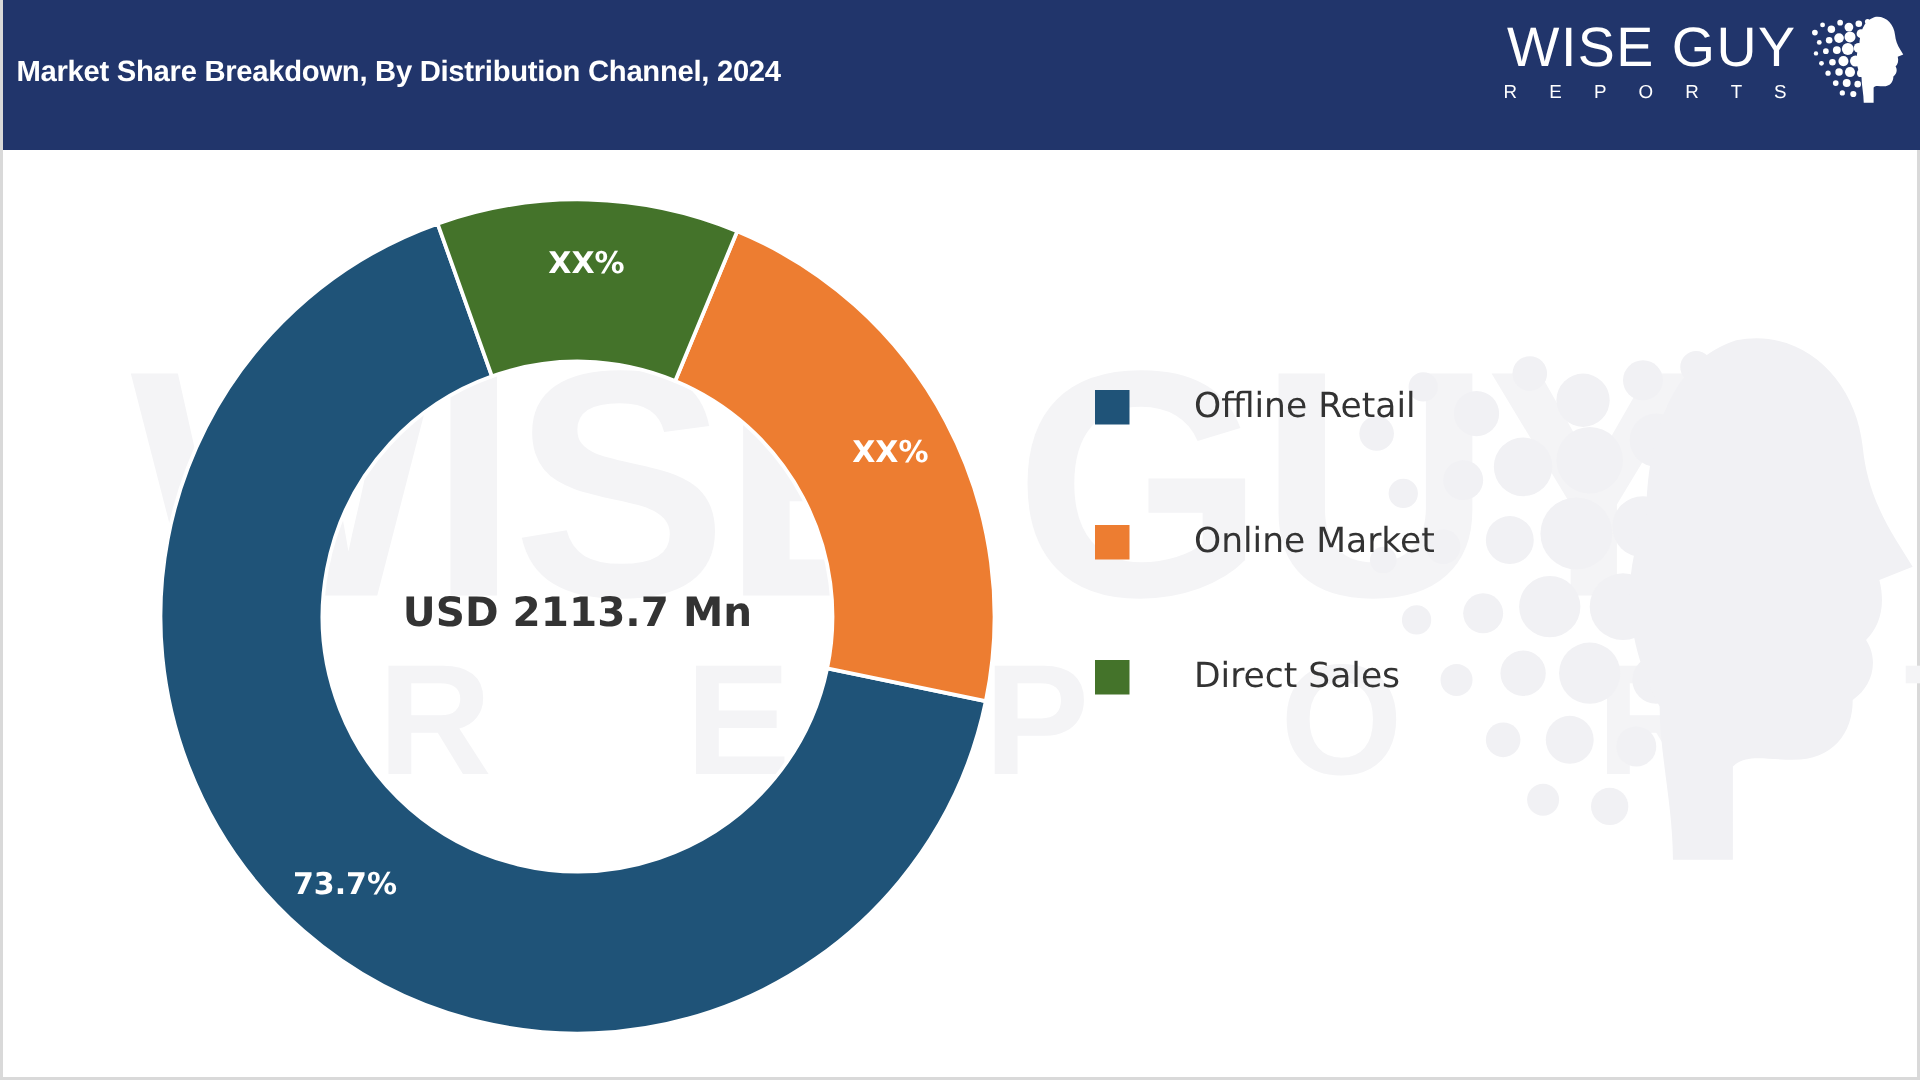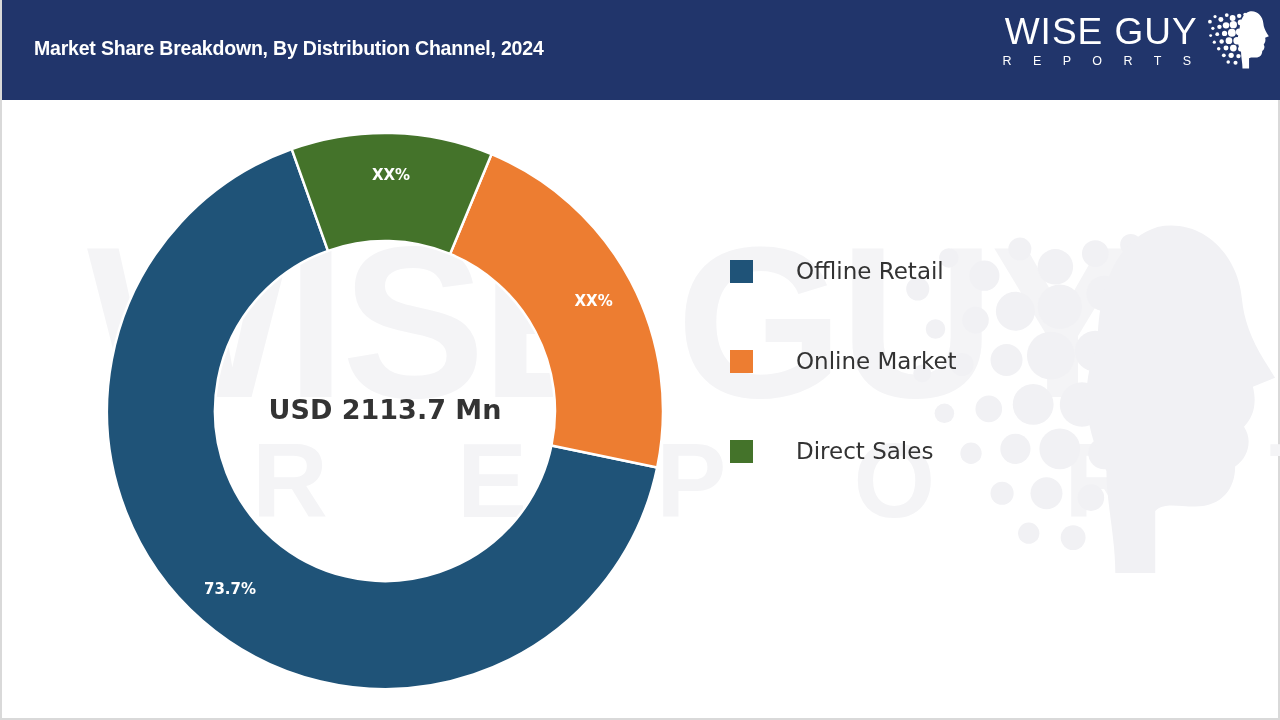--- a/index.html
+++ b/index.html
@@ -9,21 +9,21 @@
     font-family:"Liberation Sans","DejaVu Sans",sans-serif;
   }
   .page{position:absolute;inset:0;border:2px solid #d9d9d9;border-top:none;box-sizing:border-box;background:#fff;}
   
   .header{
     position:absolute;left:0;top:0;width:1280px;height:100px;
     background:#21356B;z-index:3;display:flex;align-items:center;
   }
   .header-title{
     color:#ffffff;font-size:19.5px;font-weight:bold;letter-spacing:-0.2px;
-    padding-left:32px;padding-bottom:4px;text-align:center;
+    padding-left:9px;padding-bottom:4px;text-align:center;
   }
   .logo{position:absolute;right:12px;top:10px;display:flex;align-items:center;gap:4px;color:#fff;}
   .logo-text{display:flex;flex-direction:column;align-items:center;line-height:1;}
   .logo-brand{font-size:37px;font-weight:400;letter-spacing:1px;white-space:nowrap;}
   .logo-sub{font-size:12.5px;font-weight:400;letter-spacing:9px;margin-top:5px;white-space:nowrap;}
   
   .wm-text{
     position:absolute;left:85px;top:215px;z-index:0;
     font-size:215px;font-weight:700;letter-spacing:-4px;line-height:1;
     color:#f4f4f6;white-space:nowrap;user-select:none;
@@ -32,21 +32,21 @@
     position:absolute;left:250px;top:428px;z-index:0;
     font-size:105px;font-weight:700;letter-spacing:50px;line-height:1;
     color:#f4f4f6;white-space:nowrap;user-select:none;
   }
   .wm-face{position:absolute;left:880px;top:218px;z-index:0;color:#f1f1f4;}
   
   .chart-area{position:absolute;left:103px;top:131px;width:560px;height:560px;z-index:1;}
   .chart-area svg{position:absolute;left:0;top:0;}
   .slice-label{
     position:absolute;transform:translate(-50%,-50%);
-    color:#ffffff;font-family:"DejaVu Sans",sans-serif;font-weight:bold;font-size:15px;
+    color:#ffffff;font-family:"DejaVu Sans",sans-serif;font-weight:bold;font-size:20px;
     white-space:nowrap;
     text-align:right;
   }
   .center-label{
     position:absolute;left:280px;top:278px;transform:translate(-50%,-50%);
     color:#333333;font-family:"DejaVu Sans",sans-serif;font-weight:bold;font-size:27px;
     white-space:nowrap;
   }
   
   .legend{position:absolute;left:728px;top:258px;z-index:2;}

